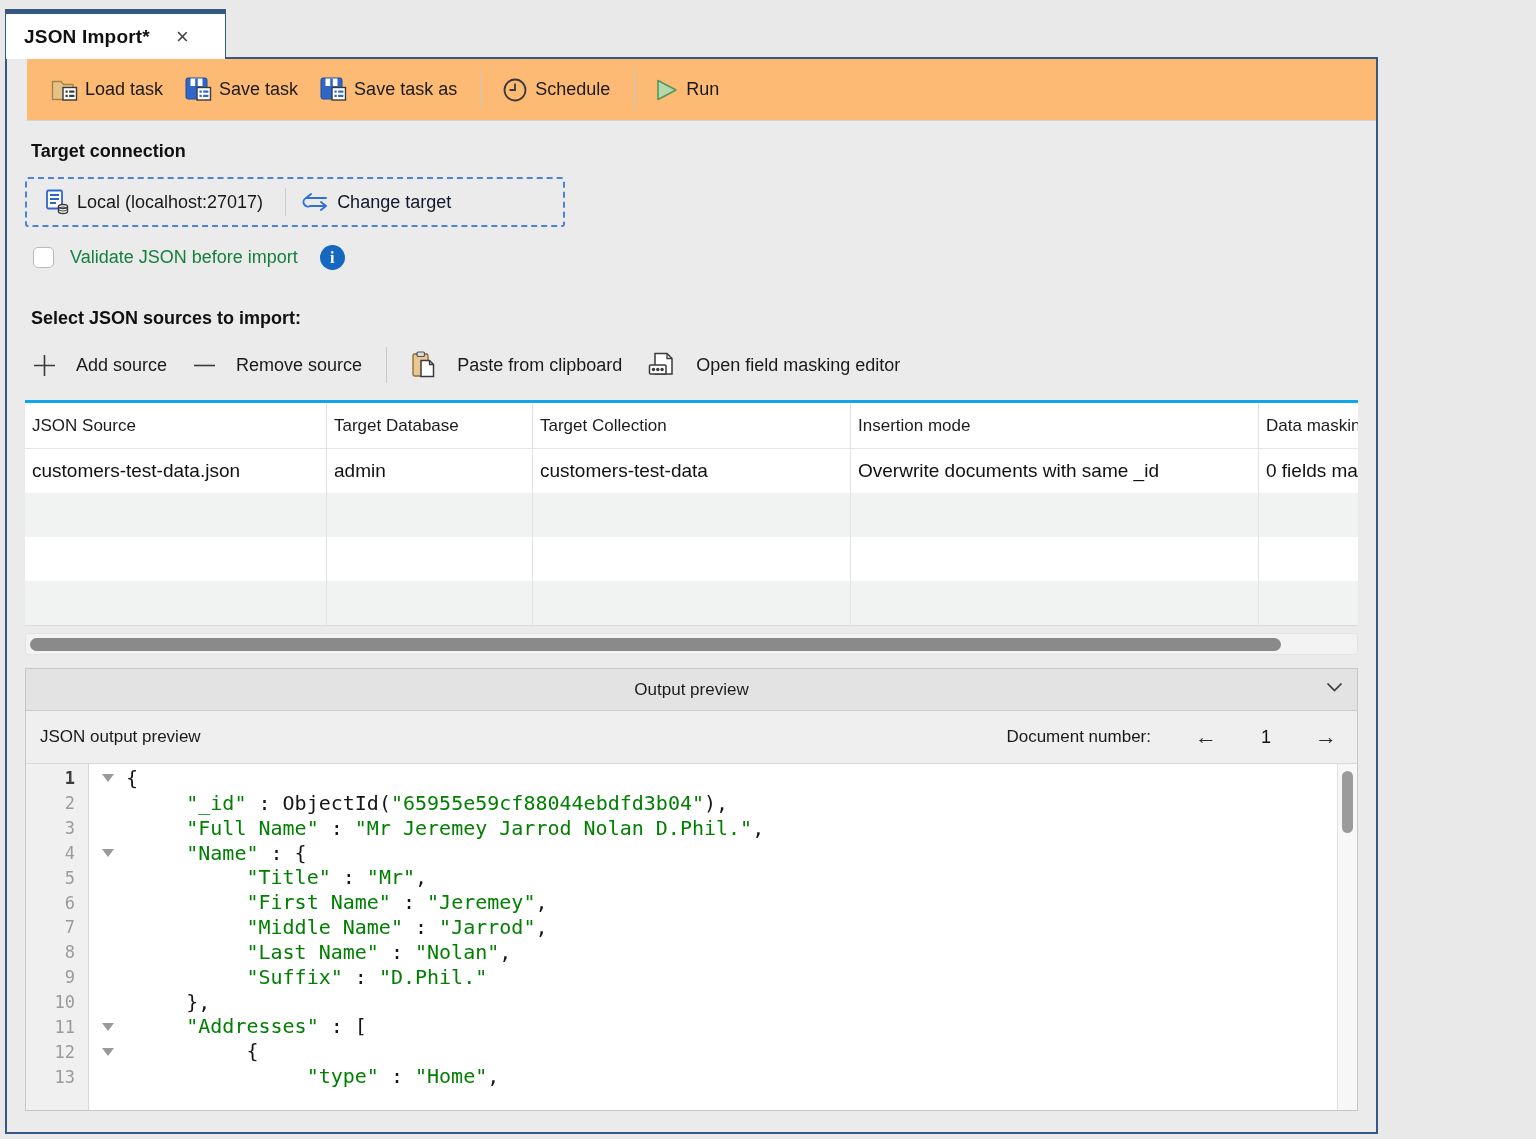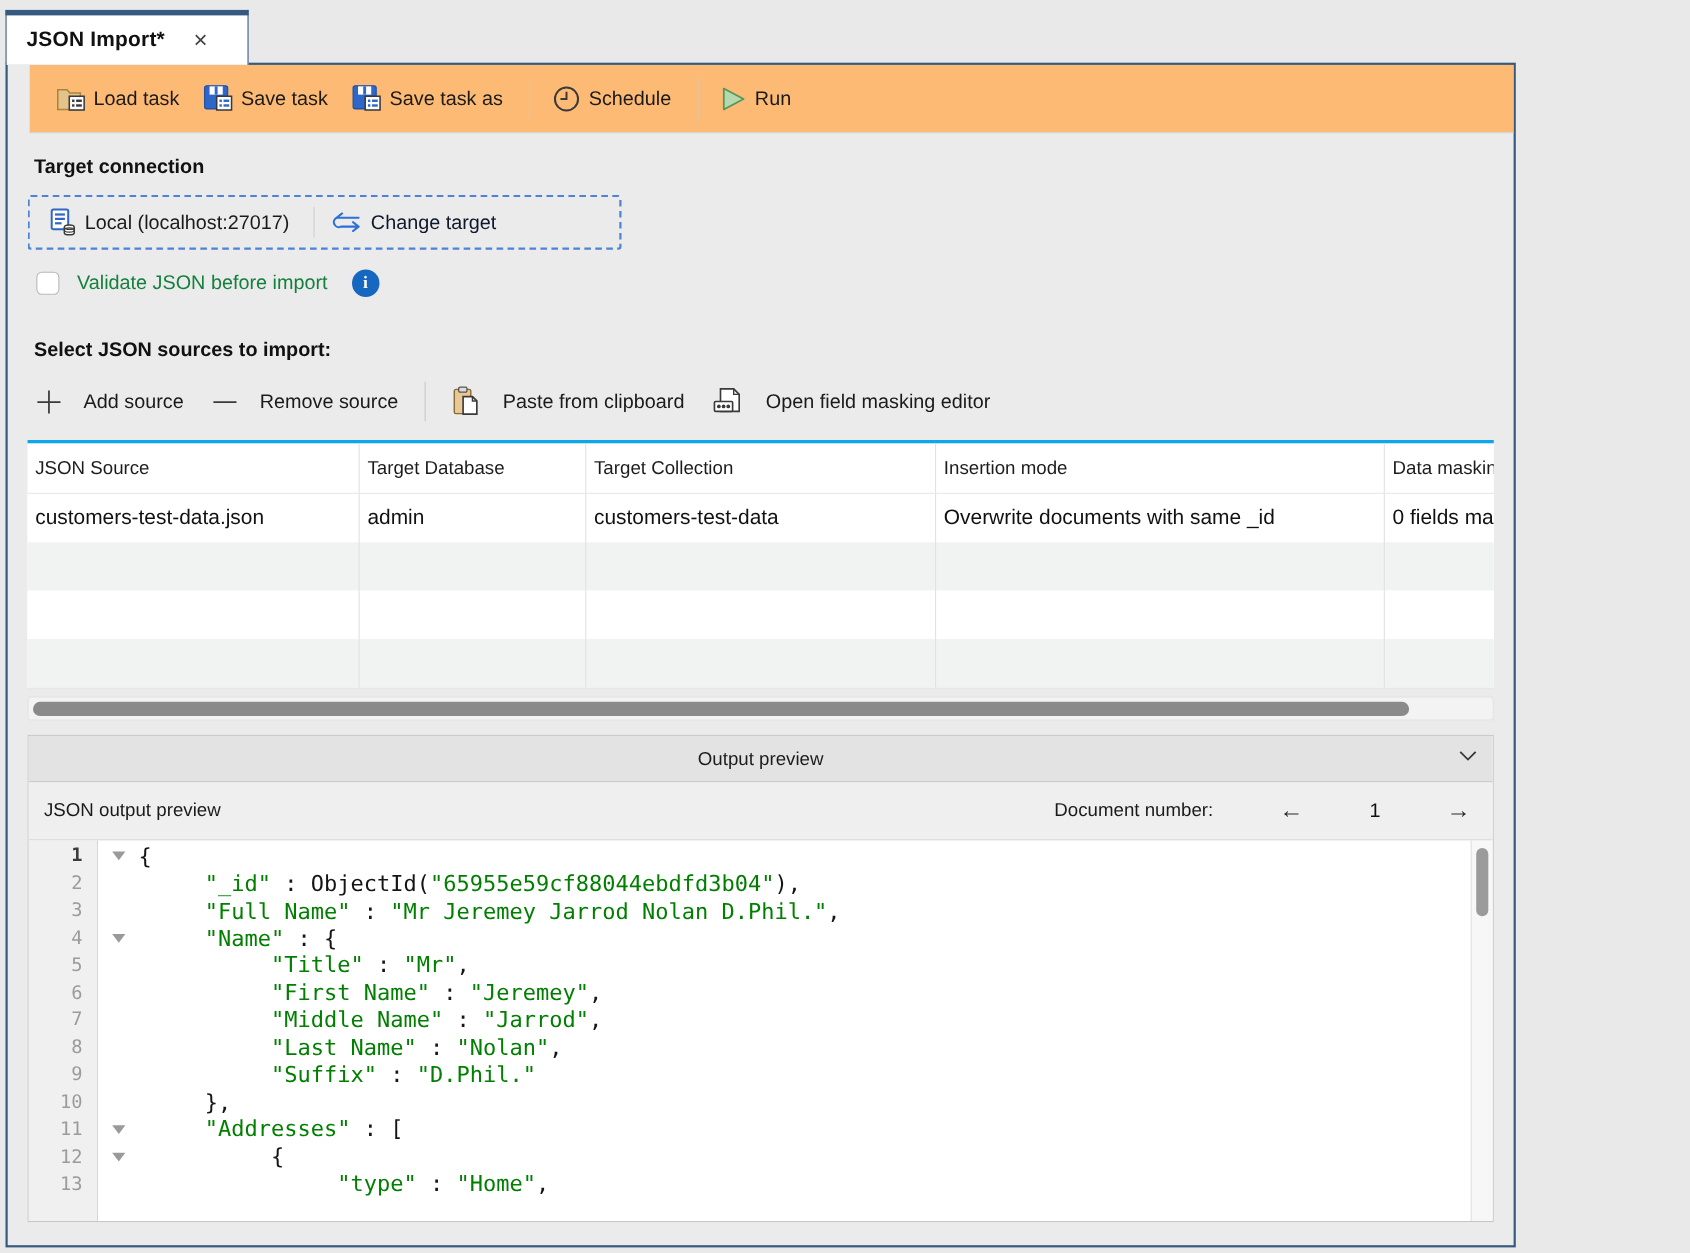--- a/index.html
+++ b/index.html
@@ -64,21 +64,21 @@
   
   .panel { margin:13px 18px 21px 18px; border:1px solid #c7c7c7; background:#fff; flex:1; display:flex; flex-direction:column; overflow:hidden; }
   .panel-header { position:relative; height:42px; flex:0 0 42px; background:#e3e3e3; border-bottom:1px solid #cccccc;
                   display:flex; align-items:center; justify-content:center; }
   .panel-title { font-size:17px; color:#1c1c1c; }
   .panel-chevron { position:absolute; right:14px; top:13px; }
 
   .preview-bar { height:53px; flex:0 0 53px; background:#efefef; border-bottom:1px solid #d8d8d8;
                  display:flex; align-items:center; padding:0 20px 0 14px; }
   .preview-title { font-size:17px; color:#1a1a1a; }
-  .doc-nav { margin-left:auto; display:flex; align-items:center; gap:60px; }
+  .doc-nav { margin-left:auto; display:flex; align-items:center; gap:44px; }
   .doc-label { font-size:17px; color:#1a1a1a; }
   .nav-arrow { font-size:22px; color:#2b2b2b; line-height:1; cursor:pointer; }
   .doc-num { font-size:18px; color:#111; }
 
   
   .code-wrap { flex:1; display:flex; overflow:hidden; }
   .code-area { flex:1; overflow:hidden; padding-top:2px;
     background:linear-gradient(to right,#f0f0f0 0,#f0f0f0 62px,#d6d6d6 62px,#d6d6d6 63px,#ffffff 63px); }
   .cl { display:flex; height:24.85px; align-items:center; }
   .ln { flex:0 0 62px; text-align:right; padding-right:13px; font-family:"DejaVu Sans Mono", monospace;

